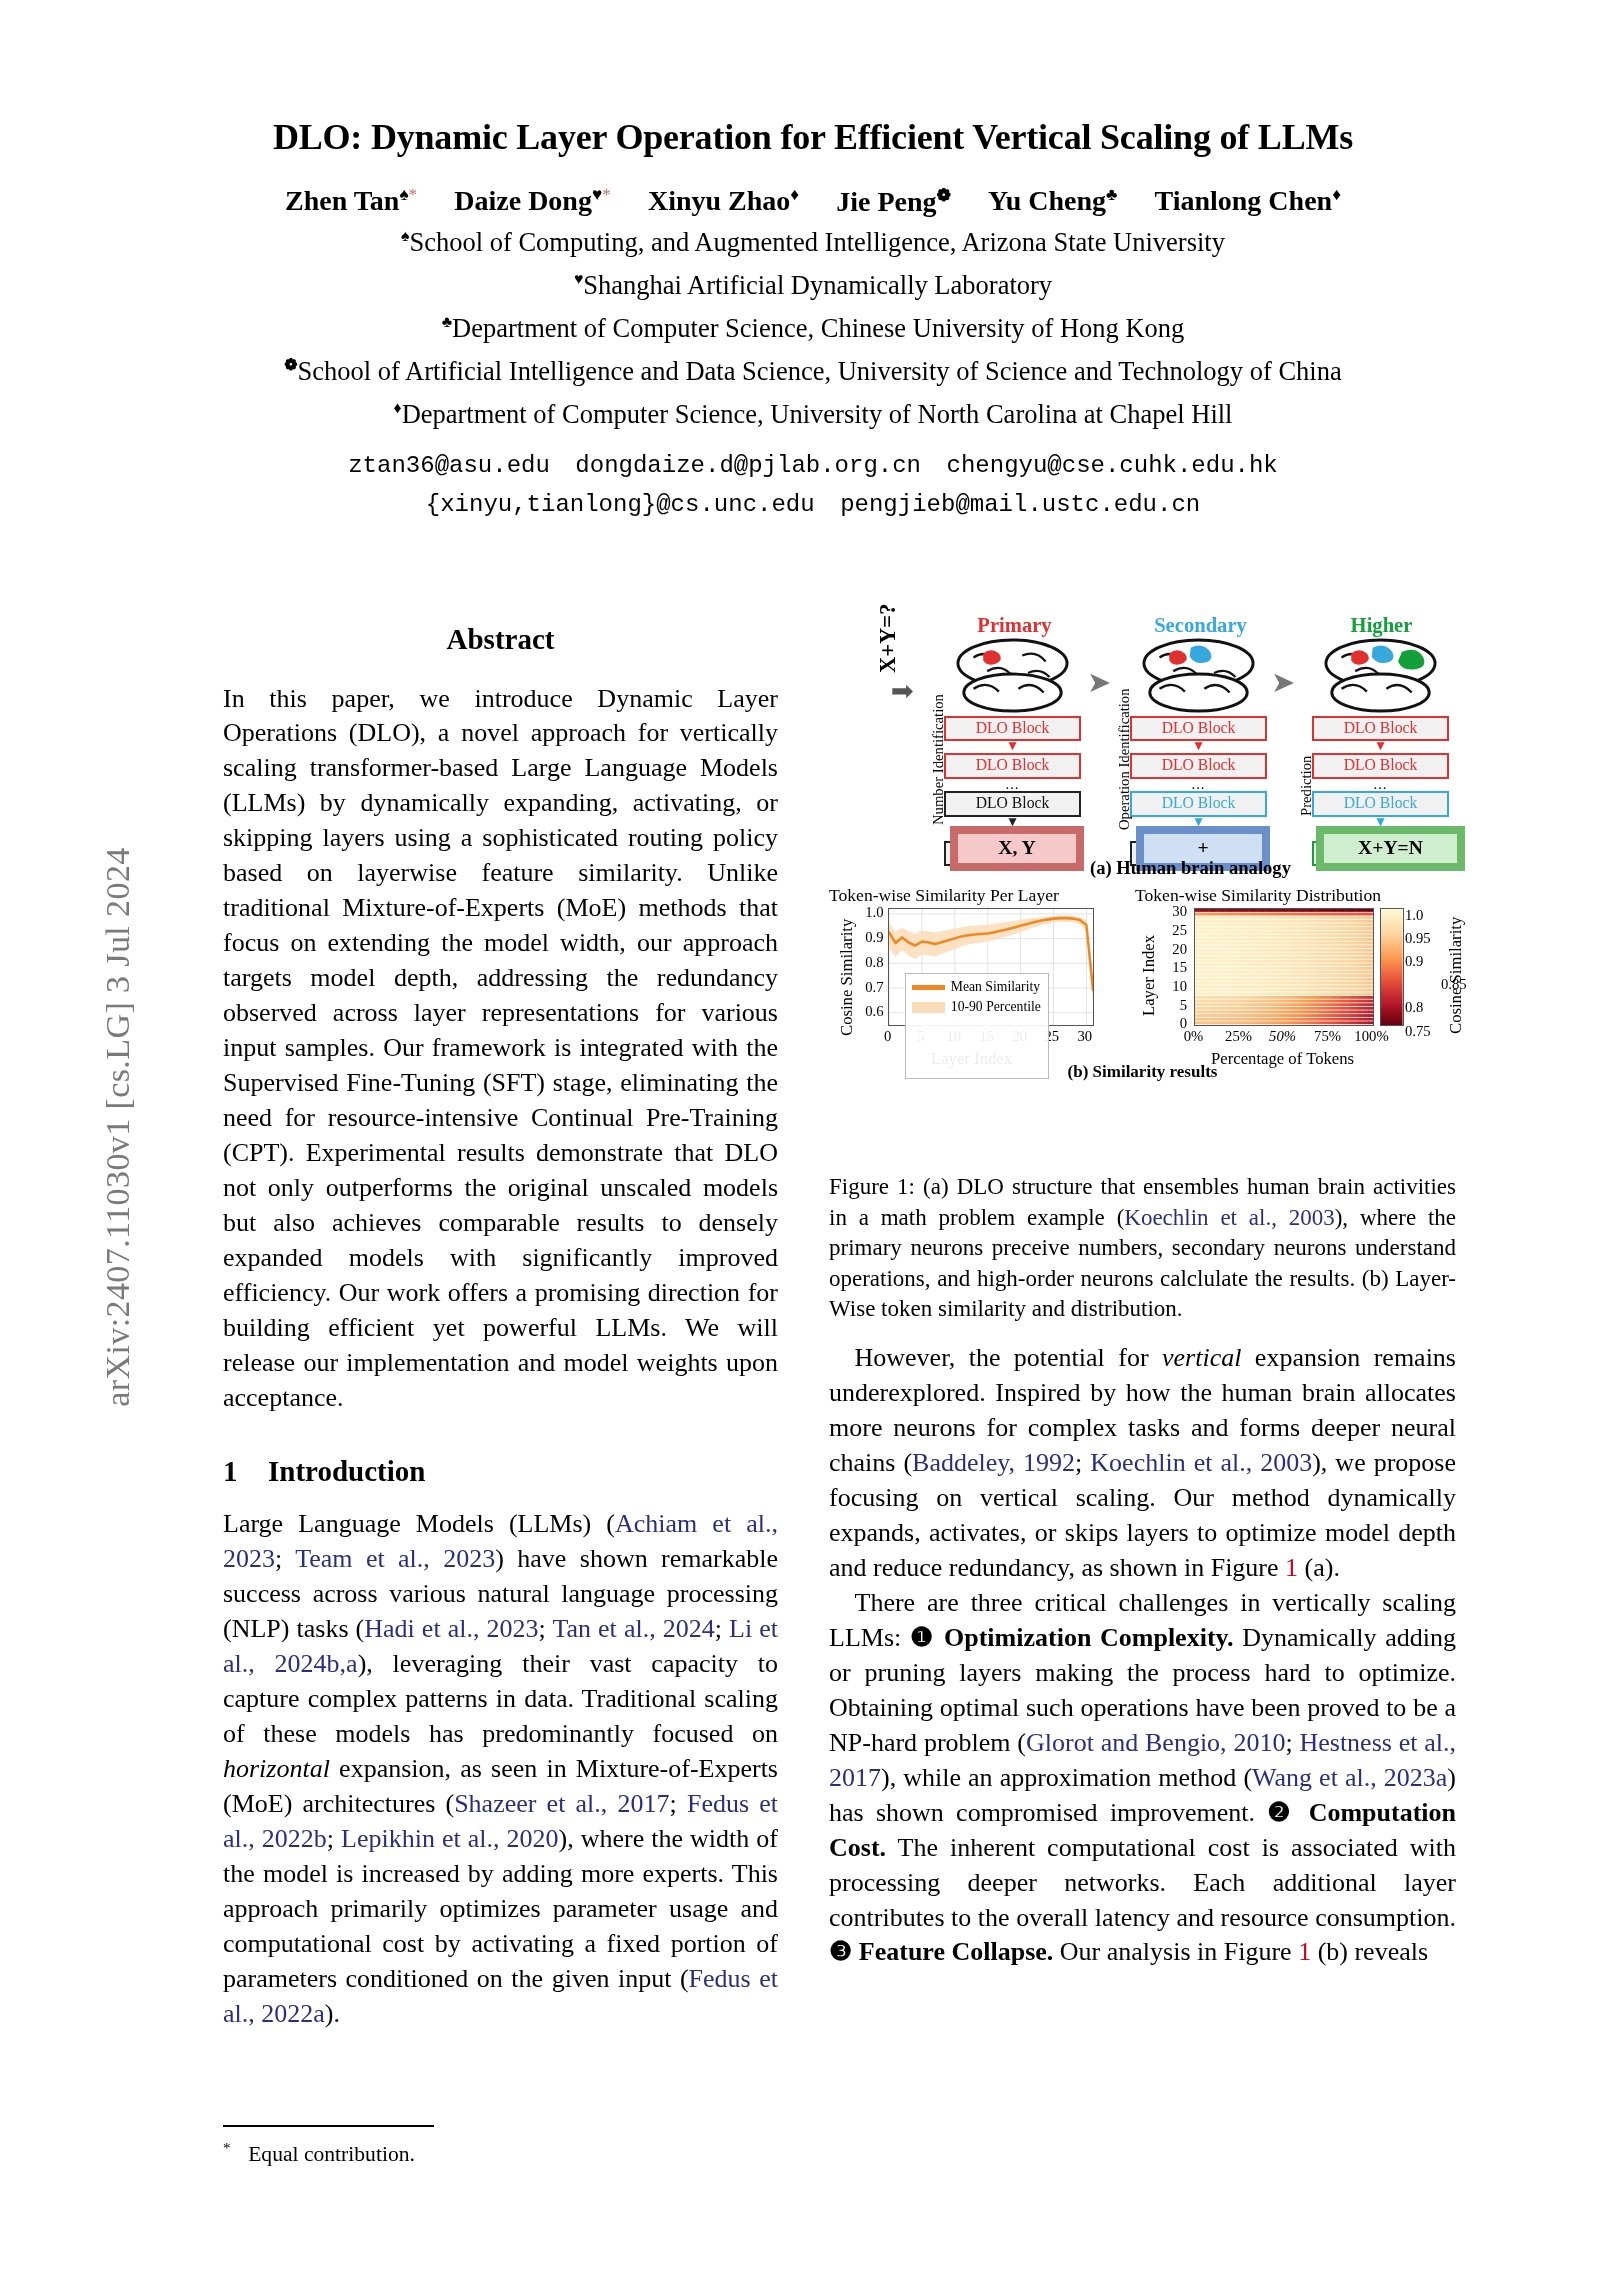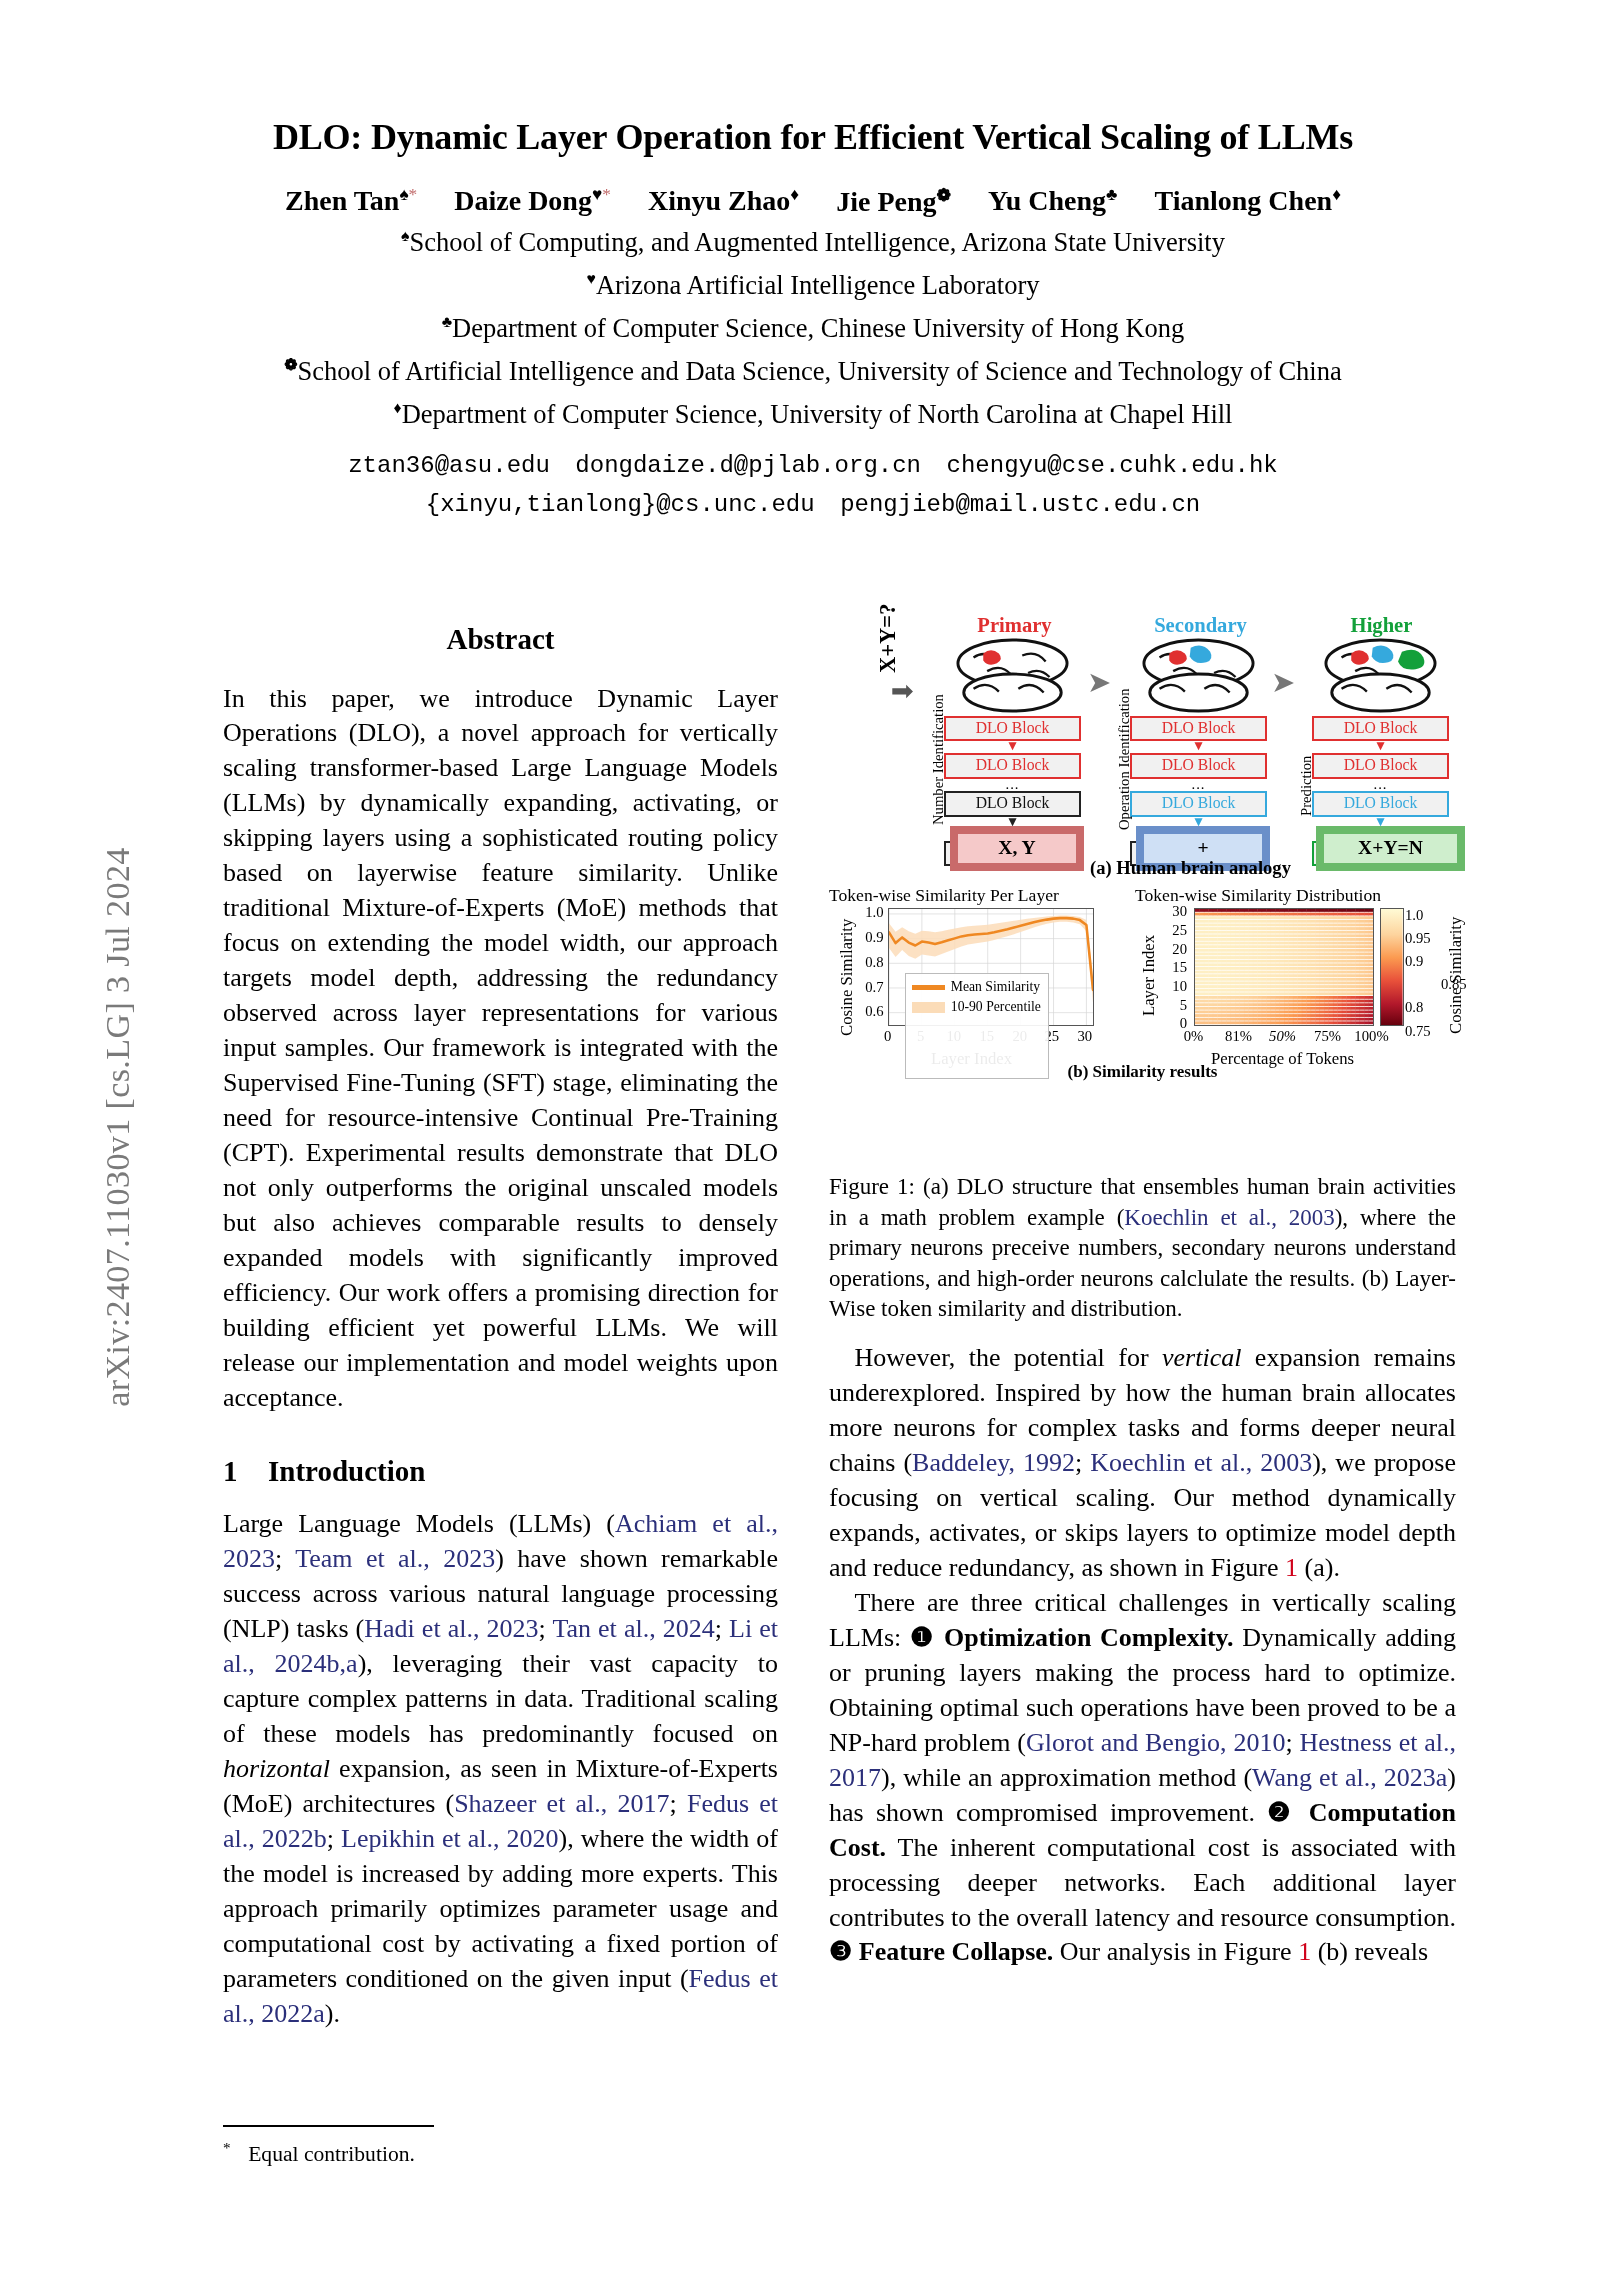--- a/index.html
+++ b/index.html
@@ -178,21 +178,21 @@
     <div class="author-line">
       <span class="author"><span>Zhen Tan</span><span class="sup">♠</span><span class="sup-star">*</span></span>
       <span class="author"><span>Daize Dong</span><span class="sup">♥</span><span class="sup-star">*</span></span>
       <span class="author"><span>Xinyu Zhao</span><span class="sup">♦</span></span>
       <span class="author"><span>Jie Peng</span><span class="sup">❁</span></span>
       <span class="author"><span>Yu Cheng</span><span class="sup">♣</span></span>
       <span class="author"><span>Tianlong Chen</span><span class="sup">♦</span></span>
     </div>
 
     <div class="affil"><span class="sup">♠</span><span>School of Computing, and Augmented Intelligence, Arizona State University</span></div>
-    <div class="affil"><span class="sup">♥</span><span>Arizona Artificial Intelligence Laboratory</span></div>
+    <div class="affil"><span class="sup">♥</span><span>Shanghai Artificial Dynamically Laboratory</span></div>
     <div class="affil"><span class="sup">♣</span><span>Department of Computer Science, Chinese University of Hong Kong</span></div>
     <div class="affil"><span class="sup">❁</span><span>School of Artificial Intelligence and Data Science, University of Science and Technology of China</span></div>
     <div class="affil"><span class="sup">♦</span><span>Department of Computer Science, University of North Carolina at Chapel Hill</span></div>
 
     <div class="emails">
       <div><span>ztan36@asu.edu</span><span class="em-sp"></span><span>dongdaize.d@pjlab.org.cn</span><span class="em-sp"></span><span>chengyu@cse.cuhk.edu.hk</span></div>
       <div><span>{xinyu,tianlong}@cs.unc.edu</span><span class="em-sp"></span><span>pengjieb@mail.ustc.edu.cn</span></div>
     </div>
   </div>
 
@@ -1633,21 +1633,21 @@
           <div class="xticks" style="left: 329px; width: 29px; text-align: right; top: 126px;">0</div>
           <div class="xticks" style="left: 329px; width: 29px; text-align: right; top: 108px;">5</div>
           <div class="xticks" style="left: 329px; width: 29px; text-align: right; top: 89px;">10</div>
           <div class="xticks" style="left: 329px; width: 29px; text-align: right; top: 70px;">15</div>
           <div class="xticks" style="left: 329px; width: 29px; text-align: right; top: 52px;">20</div>
           <div class="xticks" style="left: 329px; width: 29px; text-align: right; top: 33px;">25</div>
           <div class="xticks" style="left: 329px; width: 29px; text-align: right; top: 14.5px;">30</div>
         </div>
       <div id="heat-xticks">
           <div class="xticks" style="left: 345px; top: 139px; width: 39px; text-align: center;">0%</div>
-          <div class="xticks" style="left: 390px; top: 139px; width: 39px; text-align: center;">81%</div>
+          <div class="xticks" style="left: 390px; top: 139px; width: 39px; text-align: center;">25%</div>
           <div class="xticks" style="left: 434px; top: 139px; width: 39px; text-align: center; font-style: italic;">50%</div>
           <div class="xticks" style="left: 479px; top: 139px; width: 39px; text-align: center;">75%</div>
           <div class="xticks" style="left: 523px; top: 139px; width: 39px; text-align: center;">100%</div>
         </div>
       <div class="axis-xlab" style="left:382px; top:160px;">Percentage of Tokens</div>
 
       <div class="cbar">
         <svg viewBox="0 0 22 118" preserveAspectRatio="none" style="width:100%;height:100%;display:block">
           <defs>
               <linearGradient id="cbgrad" x1="0" y1="1" x2="0" y2="0">

